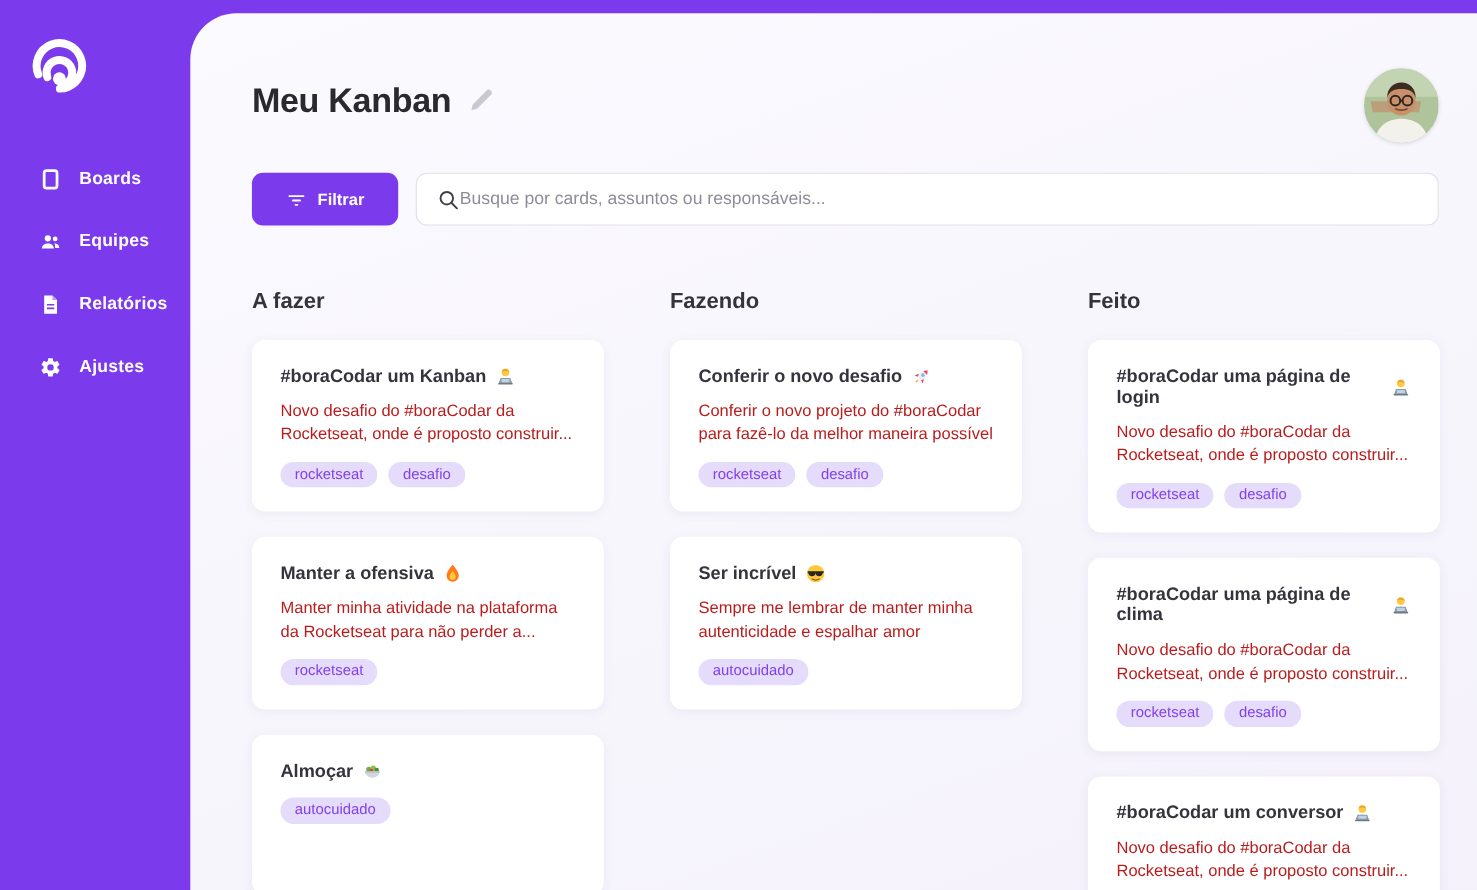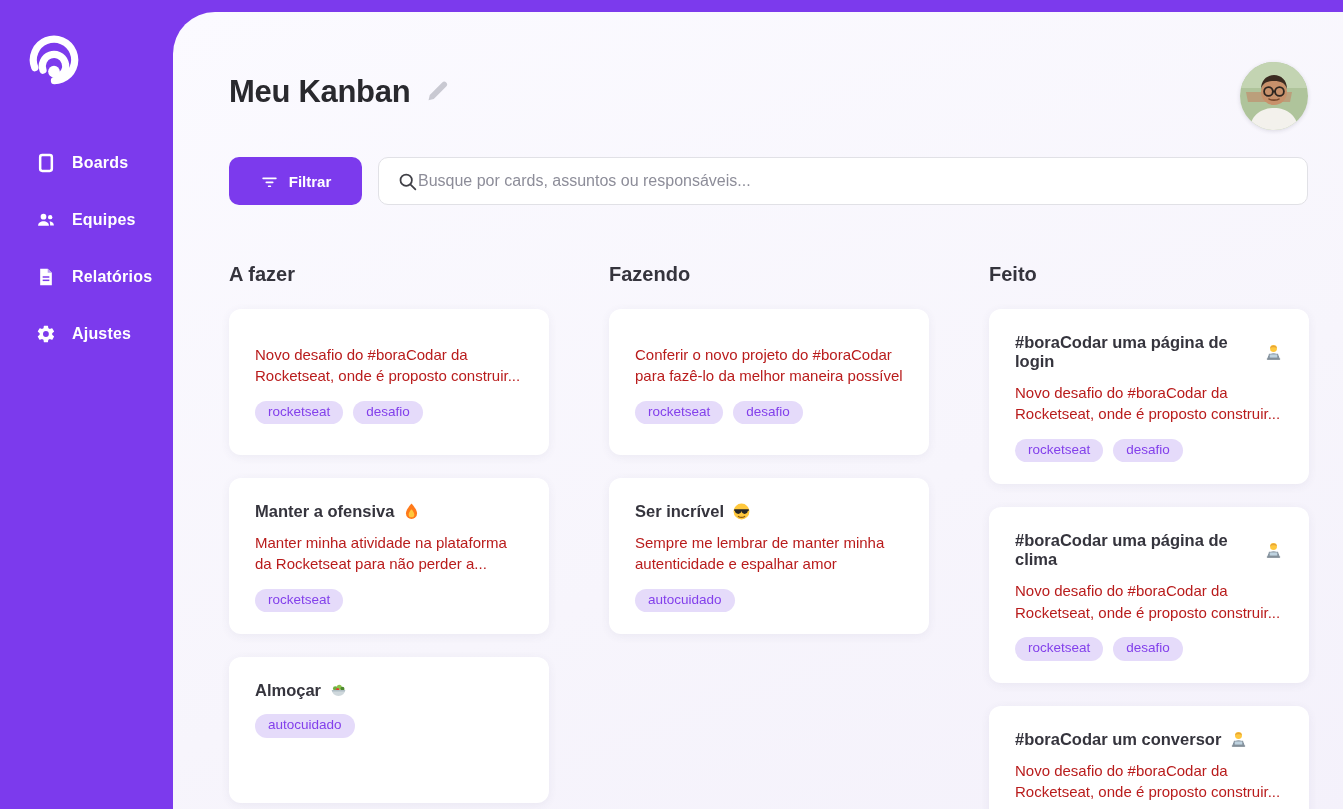--- a/index.html
+++ b/index.html
@@ -162,20 +162,33 @@
         <input type="text" placeholder="Busque por cards, assuntos ou responsáveis..." style="">
       </div>
     </div>
 
     <div class="board">
 
       <section class="column">
         <h2 class="column-title">A fazer</h2>
 
         <article class="card">
+          <div class="card-title">
+            <span>#boraCodar um Kanban</span>
+            <span class="card-emoji">
+                <svg viewBox="0 0 24 24">
+                  <circle cx="12" cy="7" r="4.4" fill="#FFC83D"></circle>
+                  <path d="M12 3c2.4 0 4.2 1.5 4.3 3.6-1.3-1-2.6-1.3-4.3-1.3s-3 .3-4.3 1.3C7.8 4.5 9.6 3 12 3z" fill="#E6A437"></path>
+                  <path d="M4.5 19c.8-3.6 4-5.6 7.5-5.6s6.7 2 7.5 5.6z" fill="#5B7083"></path>
+                  <path d="M6.2 13.5h11.6l1.2 6H5z" fill="#8E9BA6"></path>
+                  <rect x="3.5" y="19.2" width="17" height="1.8" rx=".9" fill="#6E7B87"></rect>
+                  <rect x="7.4" y="14.6" width="9.2" height="3.6" rx=".5" fill="#BFD3E0"></rect>
+                </svg>
+              </span>
+          </div>
           <p class="card-desc">Novo desafio do #boraCodar da Rocketseat, onde é proposto construir...</p>
           <div class="card-tags">
             <span class="tag">rocketseat</span>
             <span class="tag">desafio</span>
           </div>
         </article>
 
         <article class="card">
           <div class="card-title">
             <span>Manter a ofensiva</span>
@@ -211,20 +224,35 @@
             <span class="tag">autocuidado</span>
 
           </div>
         </article>
       </section>
 
       <section class="column">
         <h2 class="column-title">Fazendo</h2>
 
         <article class="card">
+          <div class="card-title">
+            <span>Conferir o novo desafio</span>
+            <span class="card-emoji">
+                <svg viewBox="0 0 24 24">
+                  <g transform="rotate(45 12 12)">
+                    <path d="M12 1.8c3 2.2 4.3 6.2 4.3 10.4L12 15.4l-4.3-3.2c0-4.2 1.3-8.2 4.3-10.4z" fill="#ECEFF4"></path>
+                    <path d="M12 1.8c1.3 1 2.3 2.3 3 3.9h-6c.7-1.6 1.7-2.9 3-3.9z" fill="#EF4566"></path>
+                    <circle cx="12" cy="9.3" r="2" fill="#74C0E3"></circle>
+                    <path d="M7.7 11.6l-2.2 4.9 4-1.8z" fill="#EF4566"></path>
+                    <path d="M16.3 11.6l2.2 4.9-4-1.8z" fill="#EF4566"></path>
+                    <path d="M12 15.8l1.3 4.7h-2.6z" fill="#FFB02E"></path>
+                  </g>
+                </svg>
+              </span>
+          </div>
           <p class="card-desc">Conferir o novo projeto do #boraCodar para fazê-lo da melhor maneira possível</p>
           <div class="card-tags">
             <span class="tag">rocketseat</span>
             <span class="tag">desafio</span>
           </div>
         </article>
 
         <article class="card">
           <div class="card-title">
             <span>Ser incrível</span>

